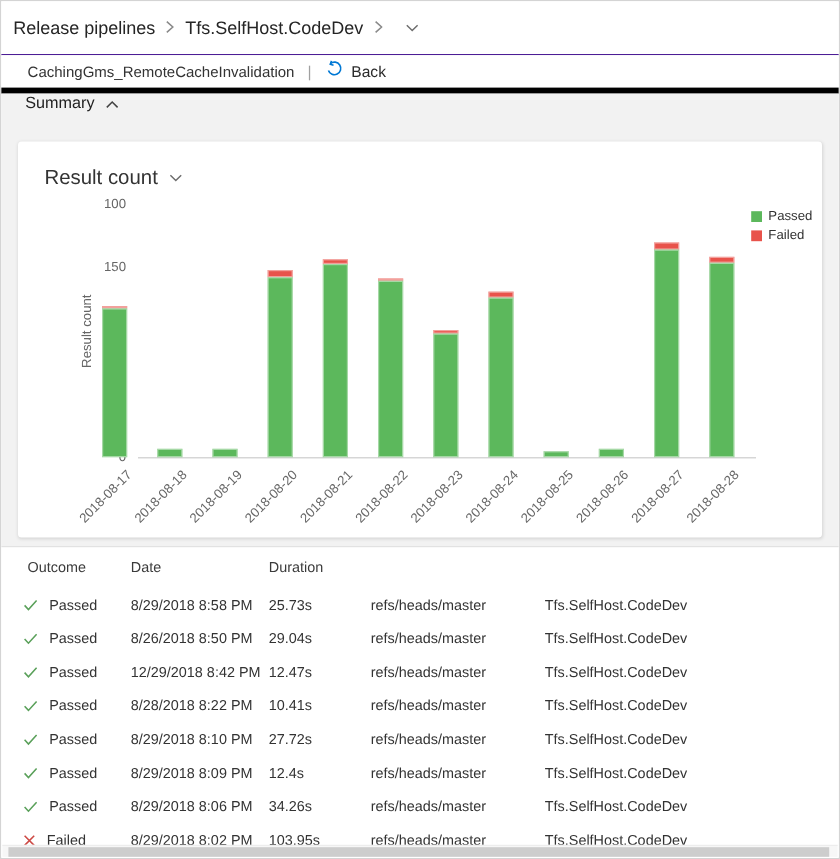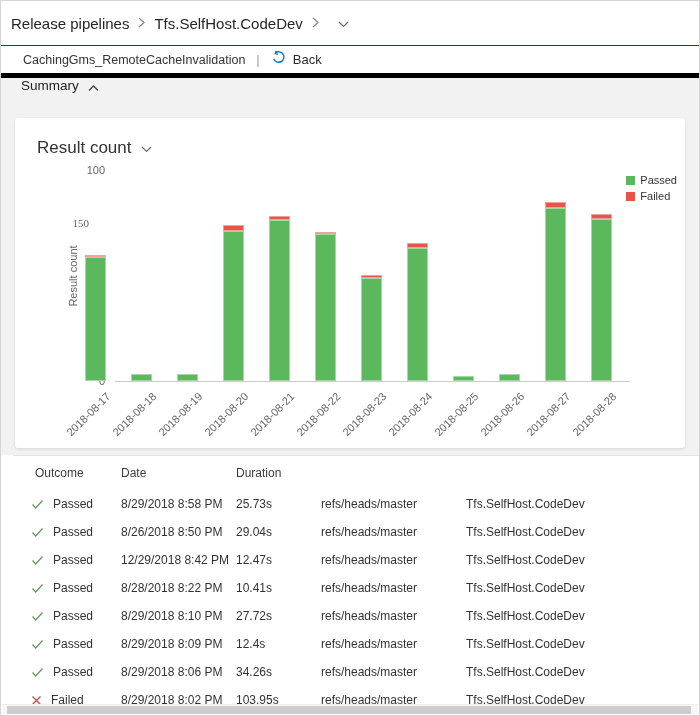--- a/index.html
+++ b/index.html
@@ -39,21 +39,21 @@
   .bar { position:absolute; display:flex; flex-direction:column-reverse; }
   .seg-pass { width:100%; border:1px solid rgba(255,255,255,0.45); }
   .seg-fail { width:100%; border:1px solid rgba(255,255,255,0.45); }
   .xlabel { position:absolute; font-size:11px; color:#666; white-space:nowrap; transform:translateX(-100%) rotate(-45deg); transform-origin:100% 0; }
   .legend { position:absolute; display:flex; flex-direction:column; gap:4px; }
   .legend-row { display:flex; align-items:center; gap:5px; cursor:pointer; }
   .legend-chip { width:9px; height:9px; }
   .legend-label { font-size:11px; color:#333; }
 
   
-  .table { background:#fff; border-top:1px solid #e2e2e2;margin-left:12px; }
+  .table { background:#fff; border-top:1px solid #e2e2e2; }
   .trow { display:grid; grid-template-columns:86px 115px 85px 145px 1fr; padding-left:22px; align-items:center; }
   .thead { height:34px; font-size:12px; color:#3b3b3b; }
   .tbody-row { height:28px; font-size:12px; color:#333; cursor:pointer; }
   .cell-outcome { display:flex; align-items:center; gap:9px; margin-left:-4px; }
   .outcome-text { color:#333; }
 
   
   .hscroll { position:absolute; left:1px; right:1px; bottom:1px; height:10px; background:#f7f7f7; border-top:1px solid #ededed; }
   .hscroll-thumb { position:absolute; left:5px; top:1px; height:8px; width:684px; background:#cdcdcd; cursor:grab; }
 </style>
@@ -112,21 +112,21 @@
         <span>
           <svg width="11" height="7" viewBox="0 0 11 7">
               <path d="M1 1 L5.5 5.5 L10 1" fill="none" stroke="#6d6d6d" stroke-width="1.2"></path>
             </svg>
         </span>
       </div>
       <div class="plot" id="plot">
           <div class="ytick" style="left: 56px; top: 263px;">0</div>
           <div class="ytick" style="left: 56px; top: 210.25px;">50</div>
           <div class="ytick" style="left: 56px; top: 157.5px;">100</div>
-          <div class="ytick" style="left: 40px; top: 104.75px; font-family: Liberation Serif, serif;">150</div>
+          <div class="ytick" style="left: 56px; top: 104.75px;">150</div>
           <div class="ytick" style="left: 56px; top: 52px;">100</div>
           <div class="yaxis-title" style="left: 58px; top: 157.5px;">Result count</div>
           <div class="axis-line" style="left: 100px; width: 515px; top: 263px;"></div>
           <div class="bar" style="left: 69.5px; width: 21px; bottom: 67px;">
             <div class="seg-pass" style="height: 124px; background: rgb(92, 184, 92);"></div>
             <div class="seg-fail" style="height: 2px; background: rgb(232, 83, 75);"></div>
           </div>
           <div class="xlabel" style="left: 89px; top: 272px;">2018-08-17</div>
           <div class="bar" style="left: 115.5px; width: 21px; bottom: 67px;">
             <div class="seg-pass" style="height: 7px; background: rgb(92, 184, 92);"></div>

